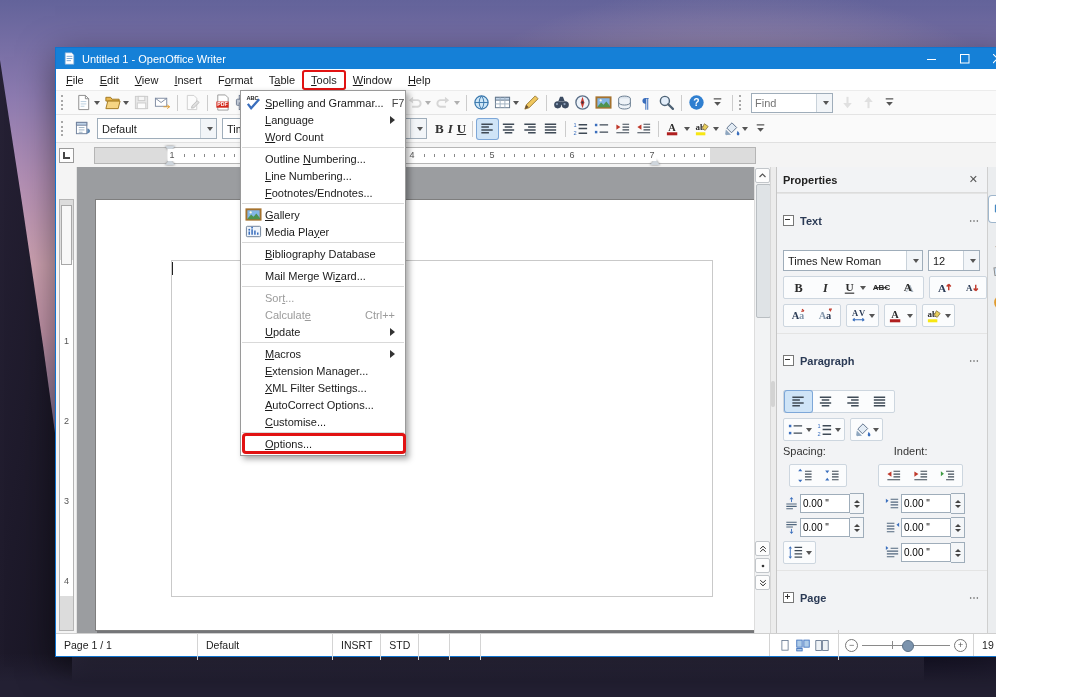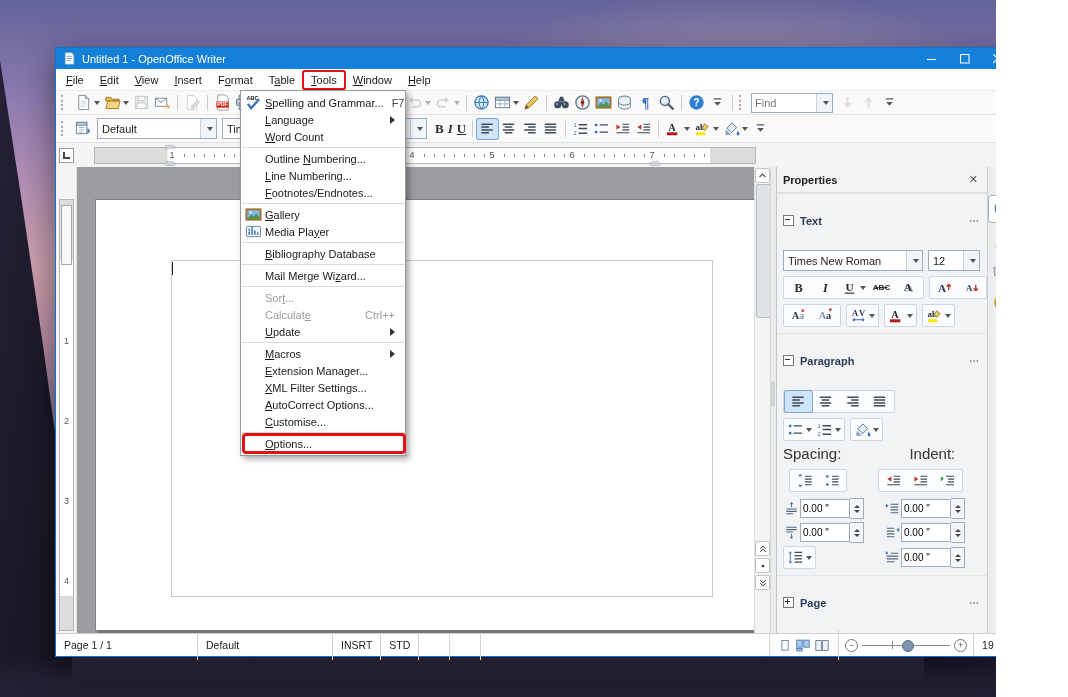--- a/index.html
+++ b/index.html
@@ -79,21 +79,21 @@
   .sec-head{height:21px;display:flex;align-items:center;padding:16px 6px;border-top:1px solid #e4e4e4;}
   .sec-head .cb{width:9px;height:9px;border:1px solid #777;background:#fff;position:relative;margin-right:6px;}
   .sec-head .cb::after{content:"";position:absolute;left:1px;top:3px;width:5px;height:1px;background:#333;}
   .sec-head .cb.plus::before{content:"";position:absolute;left:3px;top:1px;width:1px;height:5px;background:#333;}
   .sec-head .lbl{font-weight:bold;color:#2b3a55;}
   .sec-head .more{margin-left:auto;display:flex;}
   .p-row{display:flex;align-items:center;padding:3px 6px 2px;gap:5px;}
   .btn-group{display:flex;align-items:center;border:1px solid #cdd6df;background:#fbfcfd;border-radius:2px;padding:0 1px;}
   .pbtn{height:21px;min-width:23px;display:flex;align-items:center;justify-content:center;padding:0 2px;border-radius:2px;}
   .pbtn.active{background:#cfe4f7;box-shadow:0 0 0 1px #7da7d8;}
-  .p-lblrow{display:flex;padding:2px 6px 1px;font-size:15px;color:#333;}
+  .p-lblrow{display:flex;padding:2px 6px 1px;font-size:11px;color:#333;}
   .p-lblrow .l2{margin-left:68px;}
   .fieldgrid{display:grid;grid-template-columns:97px 97px;gap:3px 4px;padding:2px 6px;}
   .fld{display:flex;align-items:center;}
   .fld .fic{width:17px;display:flex;justify-content:center;}
   .fld input{width:44px;height:17px;border:1px solid #9fadba;font-size:10px;padding:0 2px;font-family:"Liberation Sans",sans-serif;}
   .spin{width:13px;height:19px;border:1px solid #9fadba;border-left:none;background:#f4f6f8;display:flex;flex-direction:column;align-items:center;justify-content:center;gap:2px;}
   .spin i{width:0;height:0;border-left:3px solid transparent;border-right:3px solid transparent;}
   .spin .up{border-bottom:3.5px solid #444;}
   .spin .dn{border-top:3.5px solid #444;}
 

